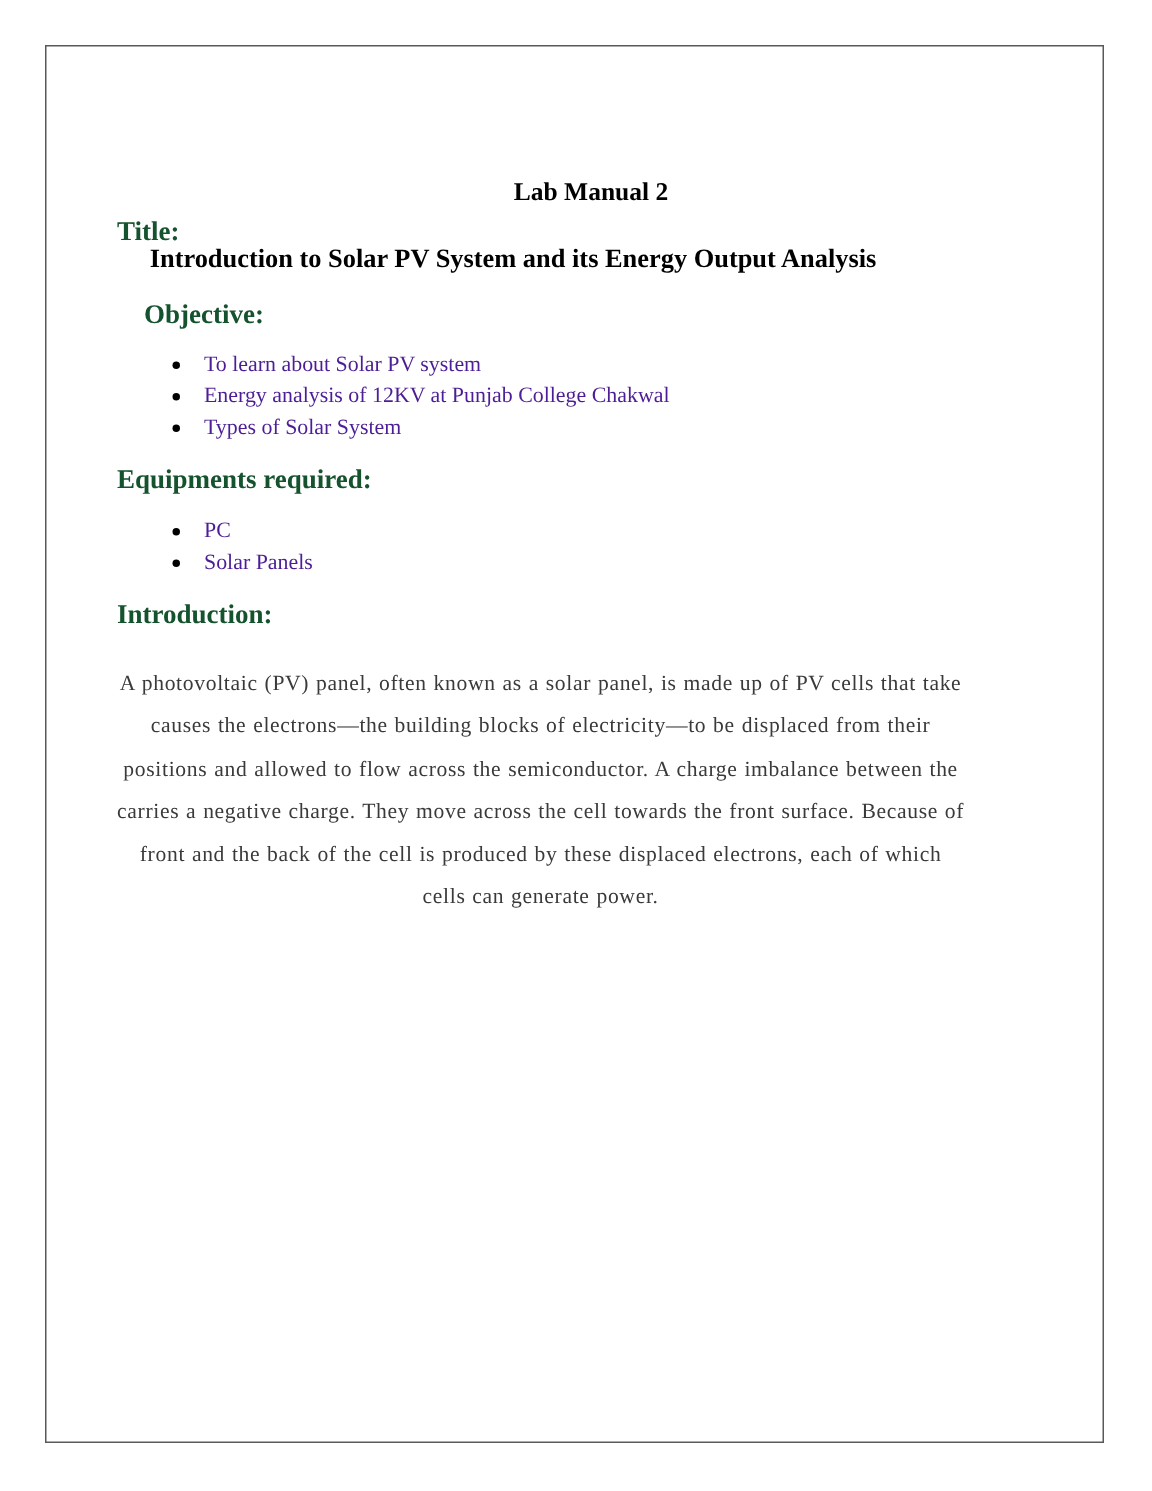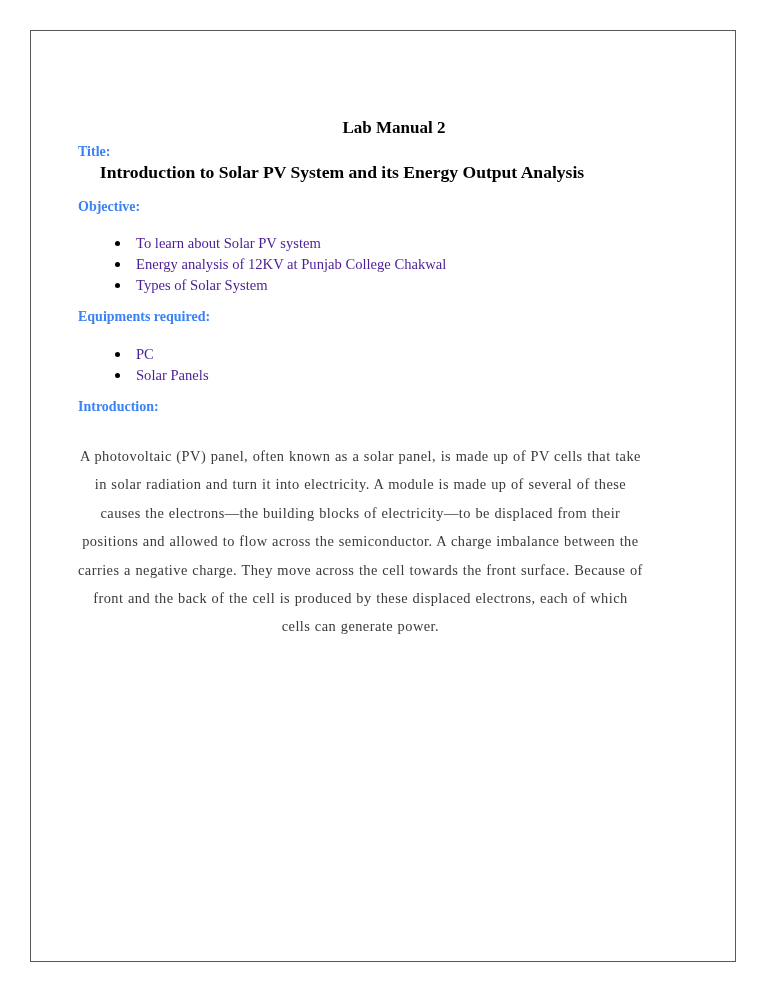--- a/index.html
+++ b/index.html
@@ -27,22 +27,22 @@
     .lab-title {
       left: 12px; width: 764px; top: 118px;
       text-align: center;
       font-weight: bold;
       font-size: 17px;
       color: #000;
     }
     .h-label {
       left: 78px;
       font-weight: bold;
-      font-size: 14px;
-      color: #3b82f6;
+      font-size: 18px;
+      color: #14532d;
     }
     .subtitle {
       left: 0; width: 684px; top: 162px;
       text-align: center;
       font-weight: bold;
       font-size: 17.6px;
       color: #000;
     }
     .bullet-list {
       left: 112px;
@@ -85,38 +85,37 @@
 <body>
 
 <div class="page"></div>
 
 <h1 class="abs lab-title">Lab Manual 2</h1>
 
 <h2 class="abs h-label" style="top:144px;">Title:</h2>
 
 <h2 class="abs subtitle">Introduction to Solar PV System and its Energy Output Analysis</h2>
 
-<h2 class="abs h-label" style="top:199px;">Objective:</h2>
+<h2 class="abs h-label" style="top:199px;margin-left:18px;">Objective:</h2>
 
 <ul class="abs bullet-list" style="top:233px;">
   <li><span class="dot"></span><span>To learn about Solar PV system</span></li>
   <li><span class="dot"></span><span>Energy analysis of 12KV at Punjab College Chakwal</span></li>
   <li><span class="dot"></span><span>Types of Solar System</span></li>
 </ul>
 
 <h2 class="abs h-label" style="top:309px;">Equipments required:</h2>
 
 <ul class="abs bullet-list" style="top:344px;">
   <li><span class="dot"></span><span>PC</span></li>
   <li><span class="dot"></span><span>Solar Panels</span></li>
 </ul>
 
 <h2 class="abs h-label" style="top:399px;">Introduction:</h2>
 
 <p class="abs para">
   <span class="line">A photovoltaic (PV) panel, often known as a solar panel, is made up of PV cells that take</span>
-  <span class="line">in solar radiation and turn it into electricity. A module is made up of several of these</span>
   <span class="line">causes the electrons—the building blocks of electricity—to be displaced from their</span>
   <span class="line">positions and allowed to flow across the semiconductor. A charge imbalance between the</span>
   <span class="line">carries a negative charge. They move across the cell towards the front surface. Because of</span>
   <span class="line">front and the back of the cell is produced by these displaced electrons, each of which</span>
   <span class="line">cells can generate power.</span>
 </p>
 
 </body></html>

